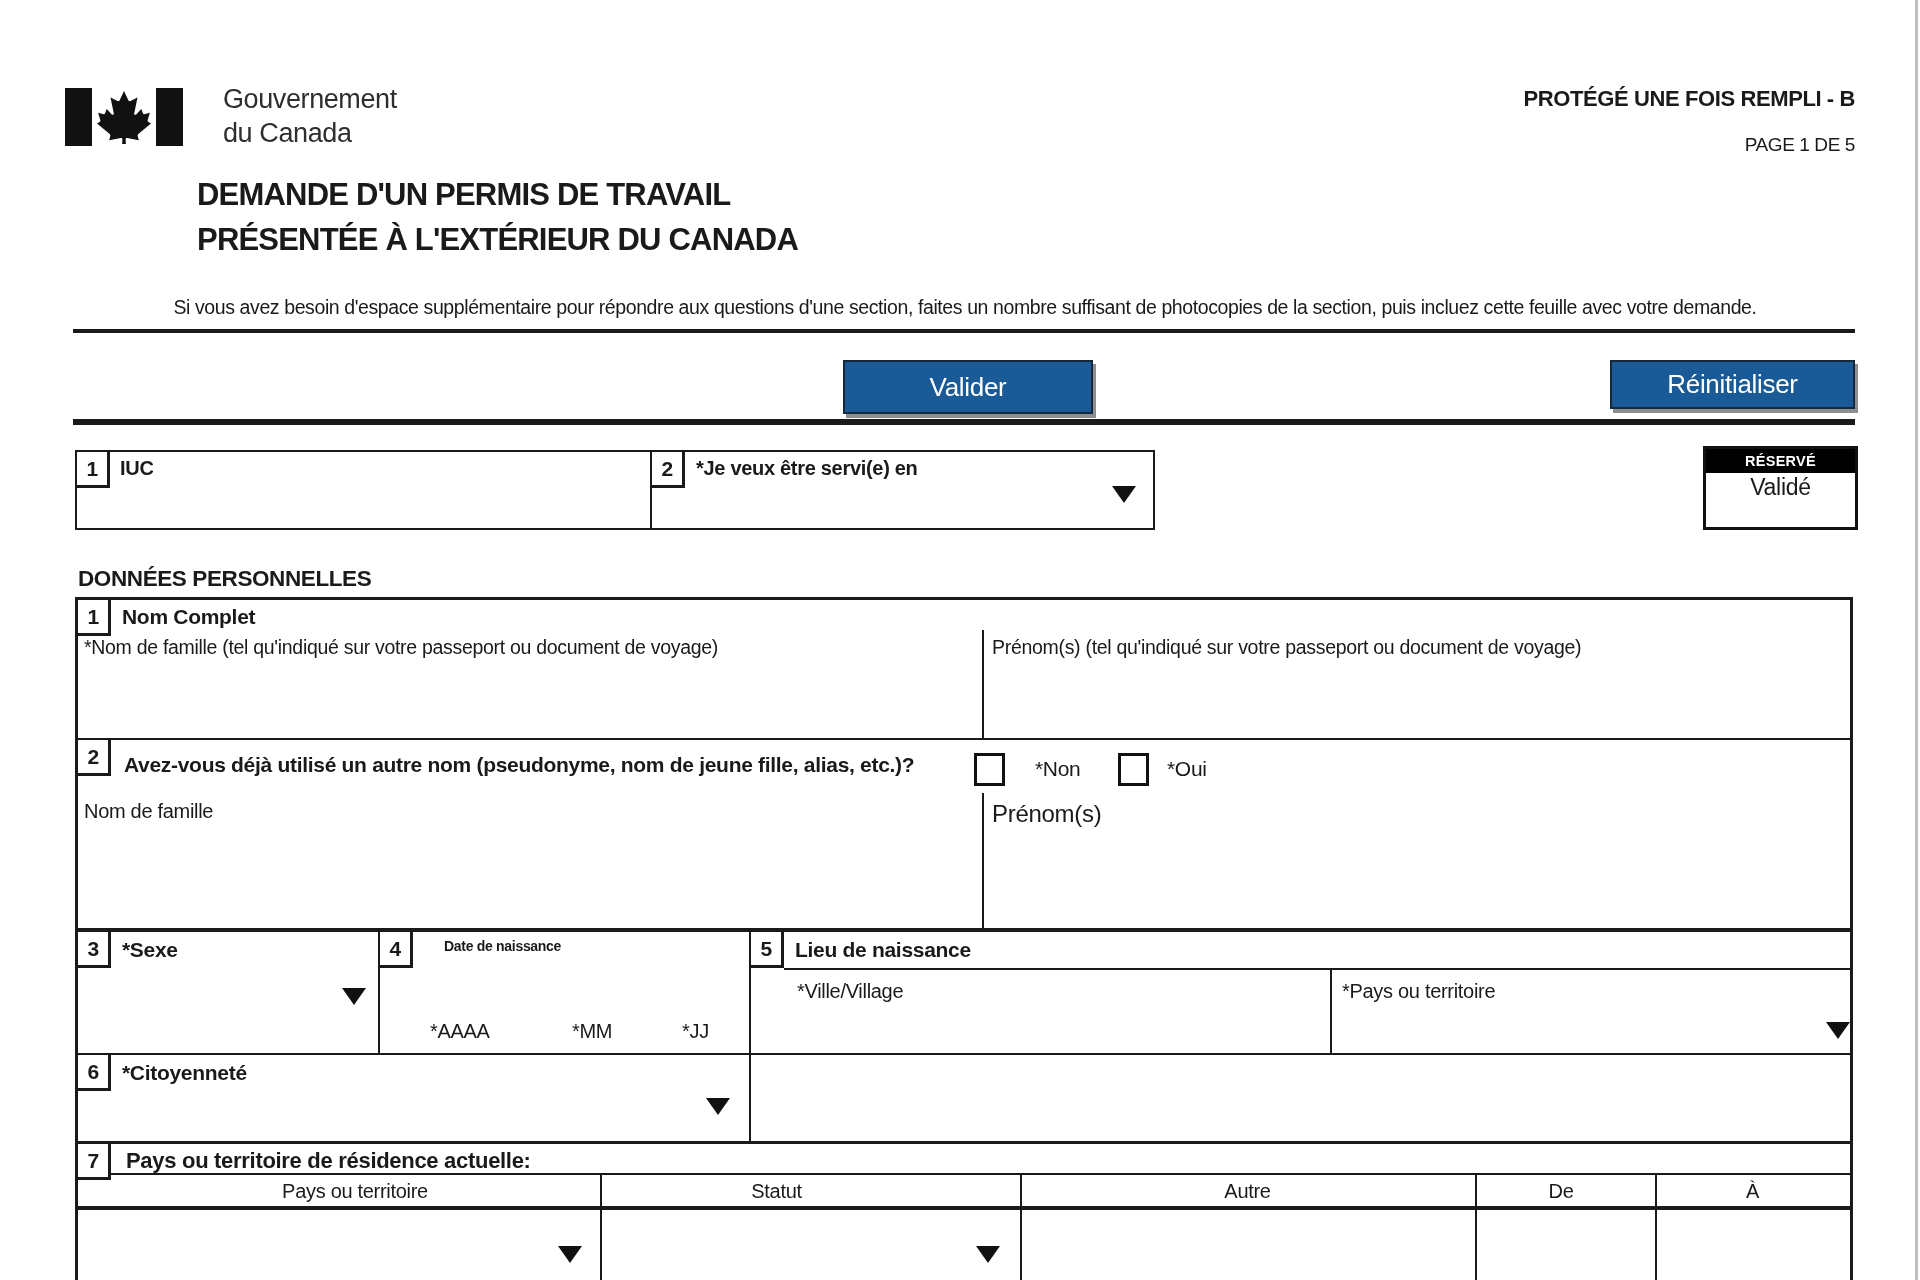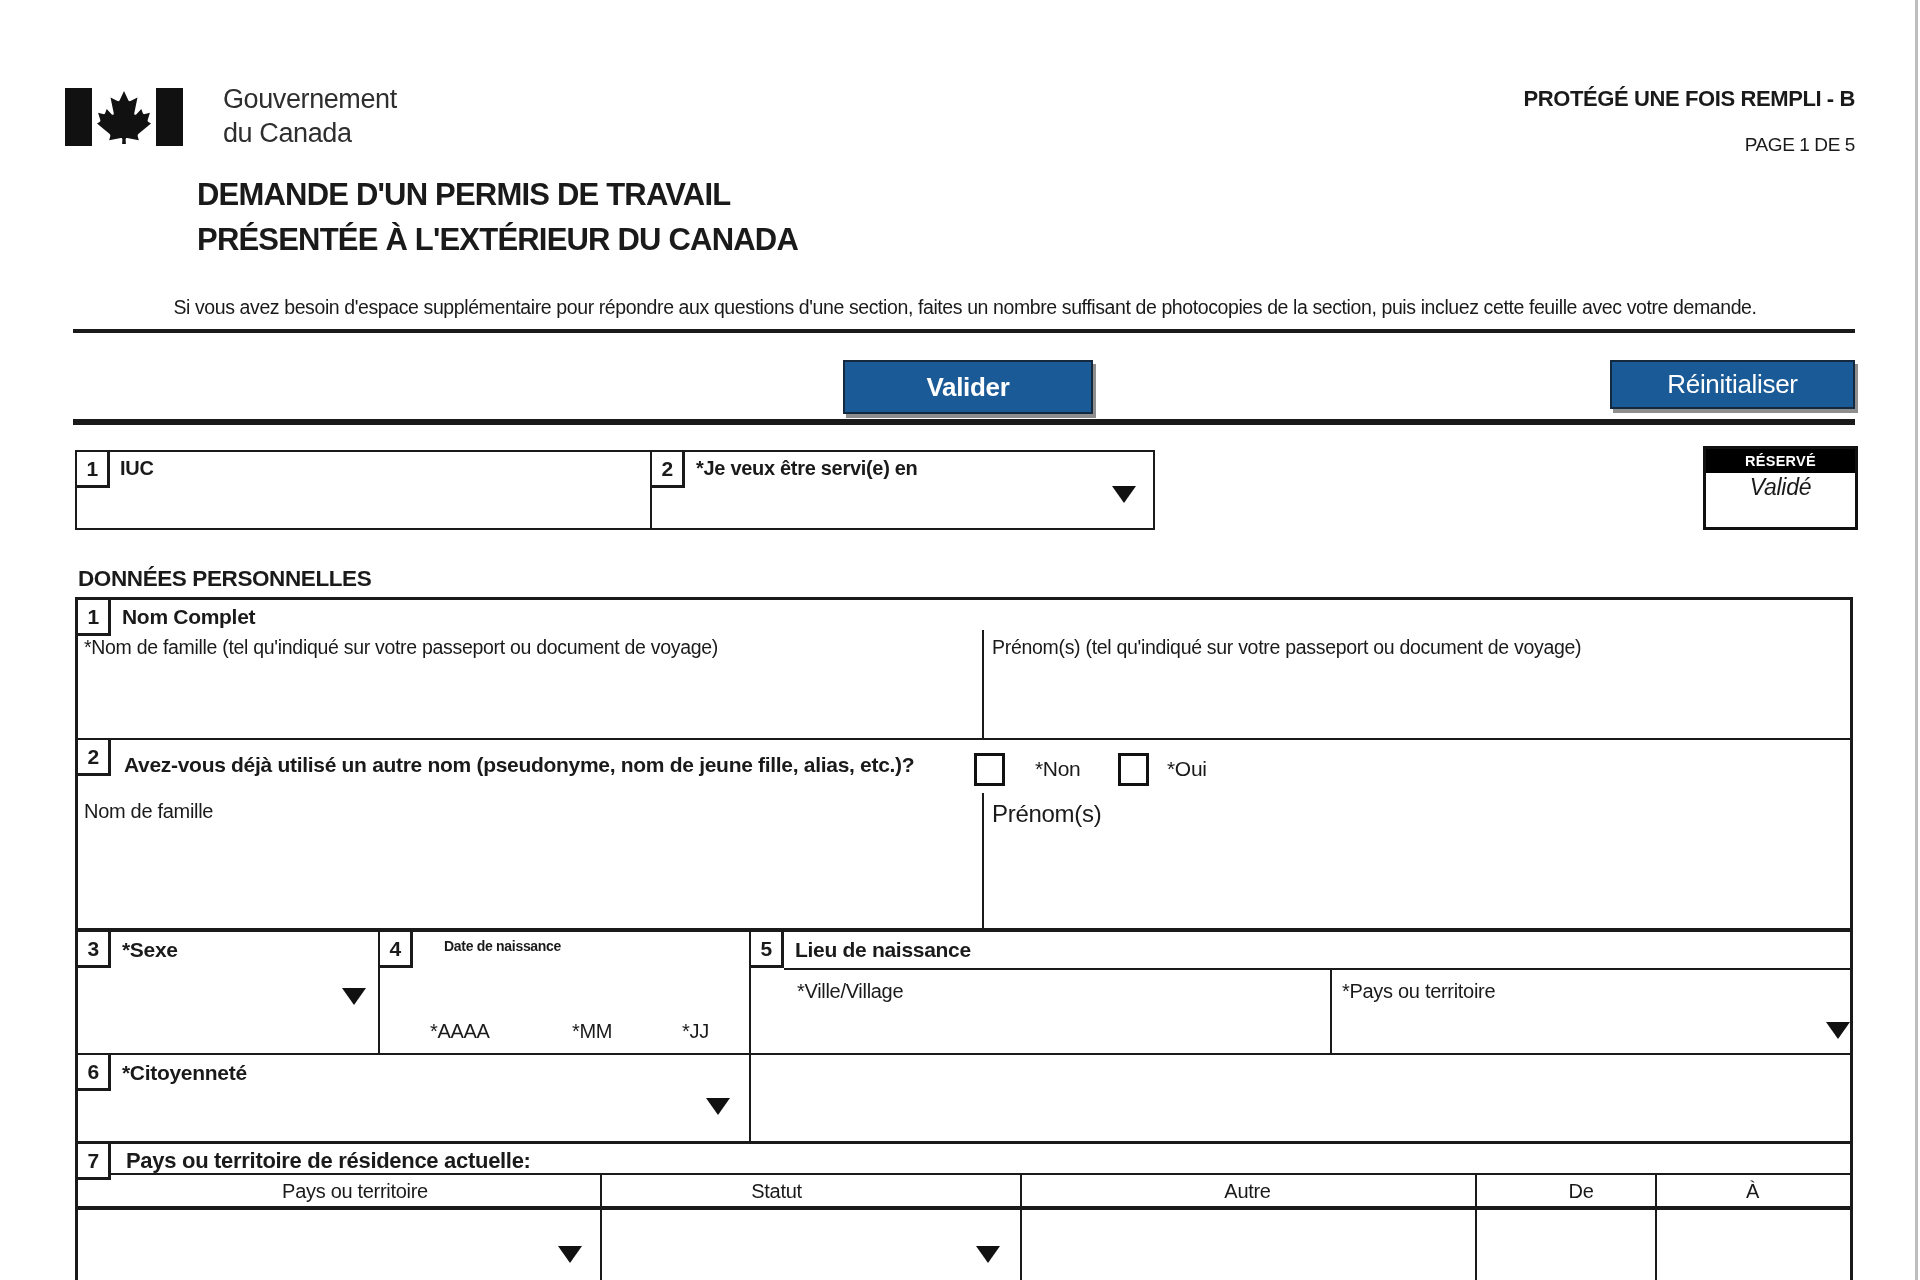--- a/index.html
+++ b/index.html
@@ -49,37 +49,37 @@
   </div>
 
   <div class="abs bold" style="left:197px;top:172px;font-size:31px;line-height:45px;letter-spacing:-0.8px;">
     <div>DEMANDE D'UN PERMIS DE TRAVAIL</div>
     <div>PRÉSENTÉE À L'EXTÉRIEUR DU CANADA</div>
   </div>
 
   <div class="abs cond" style="left:75px;top:296px;width:1780px;text-align:center;font-size:19.5px;">Si vous avez besoin d'espace supplémentaire pour répondre aux questions d'une section, faites un nombre suffisant de photocopies de la section, puis incluez cette feuille avec votre demande.</div>
   <div class="hl" style="left:73px;top:329px;width:1782px;height:4px;"></div>
 
-  <div class="btn" style="left:843px;top:360px;width:250px;height:54px;font-weight:bold;">Valider</div>
+  <div class="btn" style="left:843px;top:360px;width:250px;height:54px;">Valider</div>
   <div class="btn" style="left:1610px;top:360px;width:245px;height:49px;">Réinitialiser</div>
   <div class="hl" style="left:73px;top:419px;width:1782px;height:6px;"></div>
 
   <div class="abs" style="left:75px;top:450px;width:1080px;height:80px;border:2px solid #1a1a1a;background:#fff;"></div>
   <div class="vl" style="left:650px;top:450px;width:2px;height:80px;"></div>
   <div class="badge" style="left:77px;top:452px;">1</div>
   <div class="lbl bold" style="left:120px;top:457px;">IUC</div>
   <div class="field-input" style="left:80px;top:492px;width:565px;height:34px;"></div>
   <div class="badge" style="left:652px;top:452px;">2</div>
   <div class="lbl bold" style="left:696px;top:457px;">*Je veux être servi(e) en</div>
   <div class="select-area" style="left:654px;top:470px;width:498px;height:57px;"></div>
   <div class="arrow-down" style="left:1112px;top:486px;"></div>
 
   <div class="abs" style="left:1703px;top:446px;width:155px;height:84px;border:3px solid #111;background:#fff;">
     <div style="height:24px;background:#000;color:#fff;font-weight:700;font-size:14.5px;display:flex;align-items:center;justify-content:center;letter-spacing:0.3px;">RÉSERVÉ</div>
-    <div style="font-size:23px;text-align:center;margin-top:1px;letter-spacing:-0.3px;font-style:italic;">Validé</div>
+    <div style="font-size:23px;text-align:center;margin-top:1px;letter-spacing:-0.3px;">Validé</div>
   </div>
 
   <div class="abs bold cond" style="left:78px;top:566px;font-size:22.5px;">DONNÉES PERSONNELLES</div>
 
   <div class="hl" style="left:75px;top:597px;width:1778px;height:3px;"></div>
   <div class="vl" style="left:75px;top:597px;width:3px;height:683px;"></div>
   <div class="vl" style="left:1850px;top:597px;width:3px;height:683px;"></div>
 
   <div class="badge" style="left:78px;top:600px;">1</div>
   <div class="lbl bold" style="left:122px;top:605px;font-size:21px;">Nom Complet</div>
@@ -138,21 +138,21 @@
   <div class="arrow-down" style="left:706px;top:1098px;"></div>
   <div class="hl" style="left:75px;top:1141px;width:1778px;height:3px;"></div>
 
   <div class="badge" style="left:78px;top:1144px;">7</div>
   <div class="lbl bold" style="left:126px;top:1148px;font-size:22px;">Pays ou territoire de résidence actuelle:</div>
   <div class="hl" style="left:75px;top:1173px;width:1778px;height:2px;"></div>
 
   <div class="thead" style="left:110px;top:1180px;width:490px;">Pays ou territoire</div>
   <div class="thead" style="left:600px;top:1180px;width:353px;">Statut</div>
   <div class="thead" style="left:1020px;top:1180px;width:455px;">Autre</div>
-  <div class="thead" style="left:1475px;top:1180px;width:172px;padding-left:20px;">De</div>
+  <div class="thead" style="left:1475px;top:1180px;width:172px;">De</div>
   <div class="thead" style="left:1655px;top:1180px;width:195px;">À</div>
 
   <div class="vl" style="left:600px;top:1175px;width:2px;height:105px;"></div>
   <div class="vl" style="left:1020px;top:1175px;width:2px;height:105px;"></div>
   <div class="vl" style="left:1475px;top:1175px;width:2px;height:105px;"></div>
   <div class="vl" style="left:1655px;top:1175px;width:2px;height:105px;"></div>
   <div class="hl" style="left:75px;top:1206px;width:1778px;height:4px;"></div>
 
   <div class="select-area" style="left:80px;top:1212px;width:518px;height:68px;"></div>
   <div class="arrow-down" style="left:558px;top:1246px;"></div>

